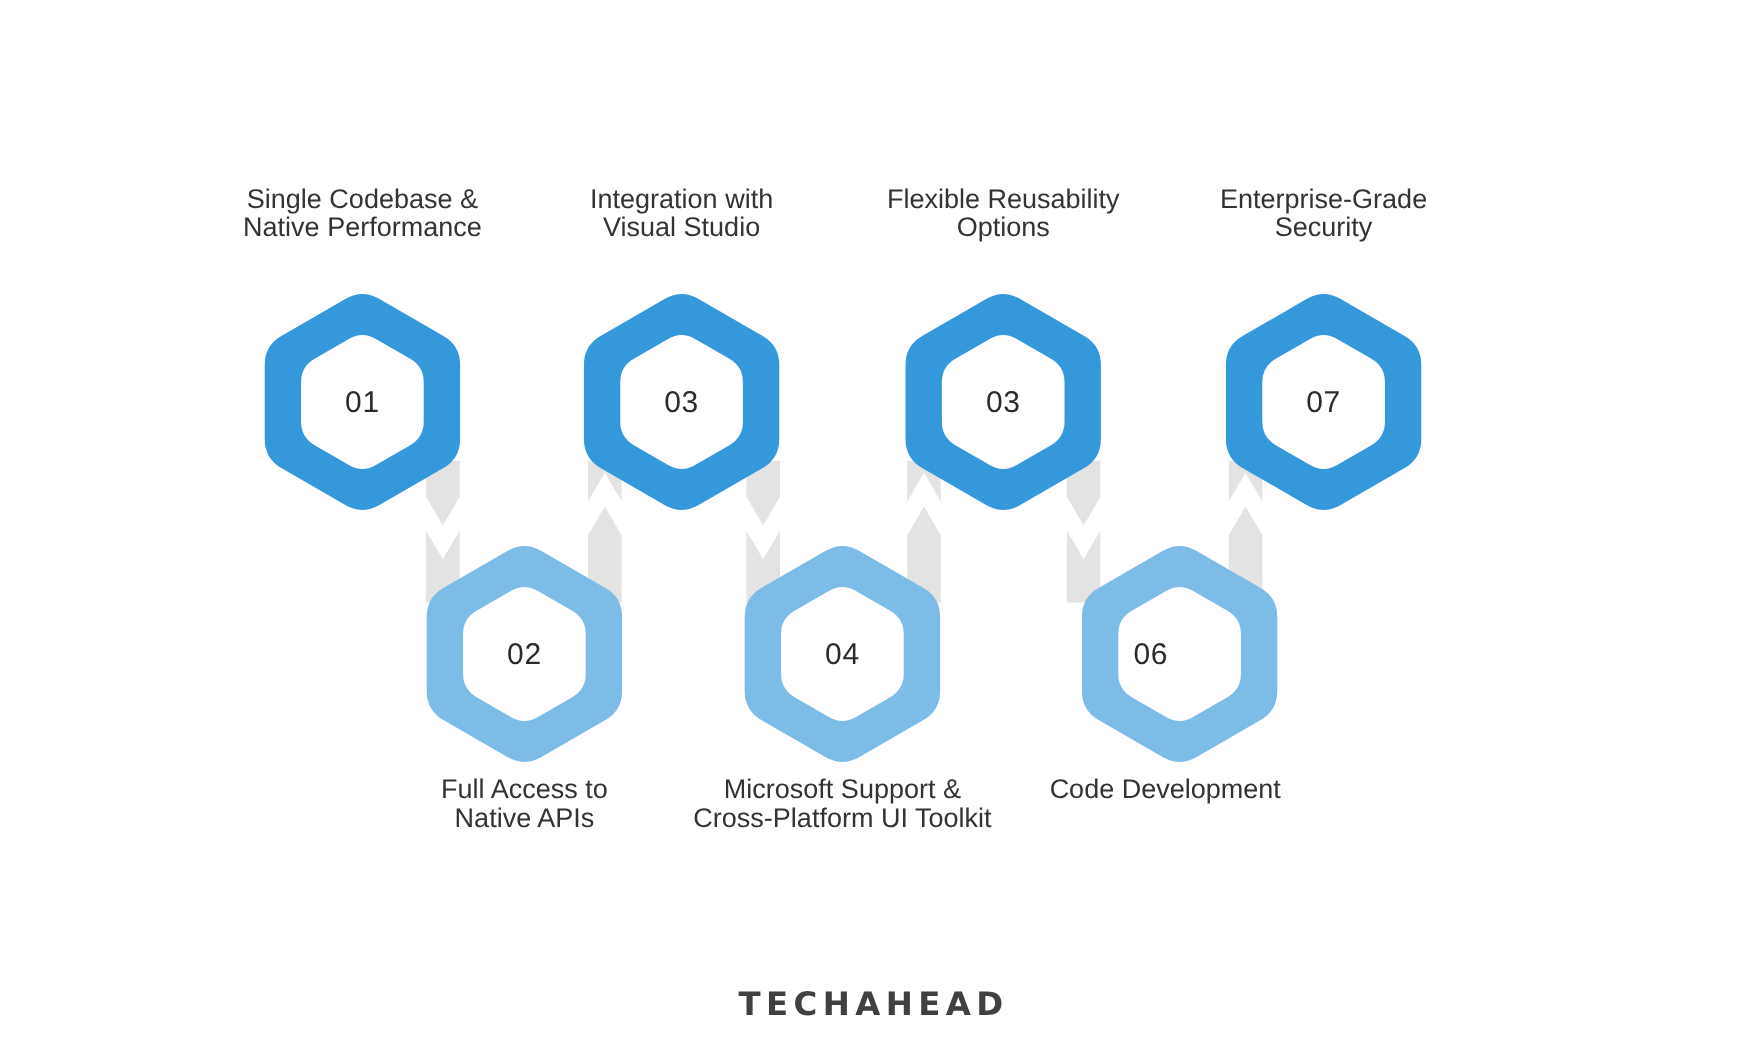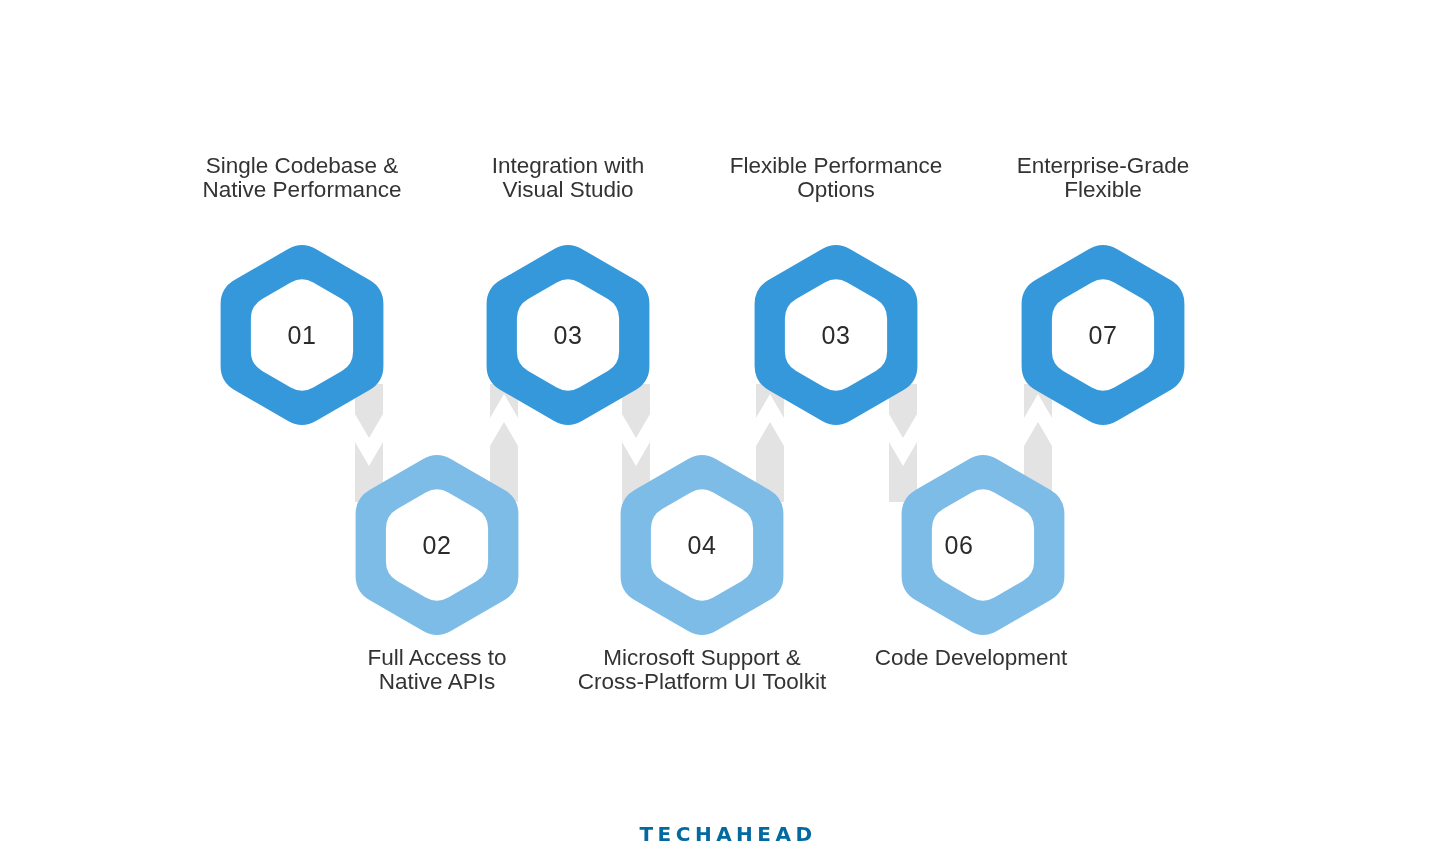--- a/index.html
+++ b/index.html
@@ -70,24 +70,24 @@
   .node-label.top   { }
   .node-label.bottom{ }
 
   
   #watermark {
     position: absolute;
     z-index: 4;
     left: 728px;
     top: 822px;
     transform: translateX(-50%);
-    font-size: 20px;
+    font-size: 27px;
     font-weight: 700;
     letter-spacing: 4.5px;
-    color: #0369a1;
+    color: #404040;
     white-space: nowrap;
     font-family: "DejaVu Sans", "Liberation Sans", sans-serif;
   }
 </style>
 </head>
 <body>
 
 <div id="stage">
 
   <svg id="connector-layer" viewBox="0 0 1456 866" preserveAspectRatio="none">
@@ -153,22 +153,22 @@
 
   <div id="labels">
       <div class="node-label top" style="left: 302px; top: 154px;">Single Codebase &amp;
 Native Performance</div>
       <div class="node-label bottom" style="left: 437px; top: 646px;">Full Access to
 Native APIs</div>
       <div class="node-label top" style="left: 568px; top: 154px;">Integration with
 Visual Studio</div>
       <div class="node-label bottom" style="left: 702px; top: 646px;">Microsoft Support &amp;
 Cross-Platform UI Toolkit</div>
-      <div class="node-label top" style="left: 836px; top: 154px;">Flexible Performance
+      <div class="node-label top" style="left: 836px; top: 154px;">Flexible Reusability
 Options</div>
       <div class="node-label bottom" style="left: 971px; top: 646px;">Code Development</div>
       <div class="node-label top" style="left: 1103px; top: 154px;">Enterprise-Grade
-Flexible</div>
+Security</div>
     </div>
 
   <div id="watermark">TECHAHEAD</div>
 
 </div>
 
 </body></html>

